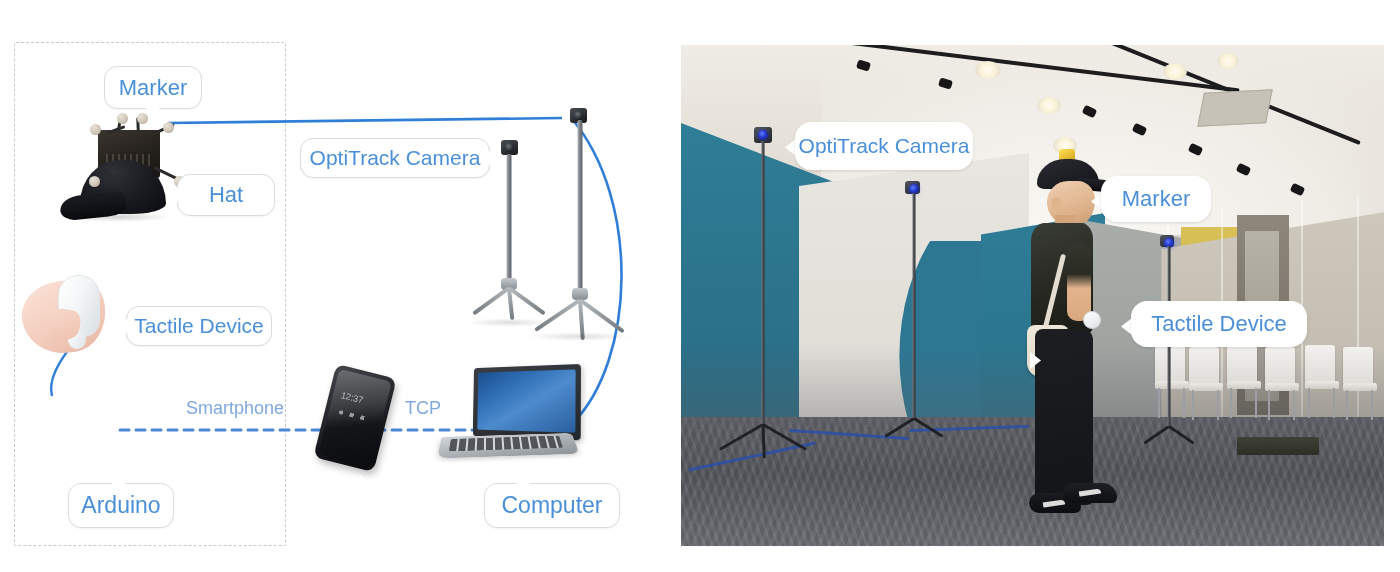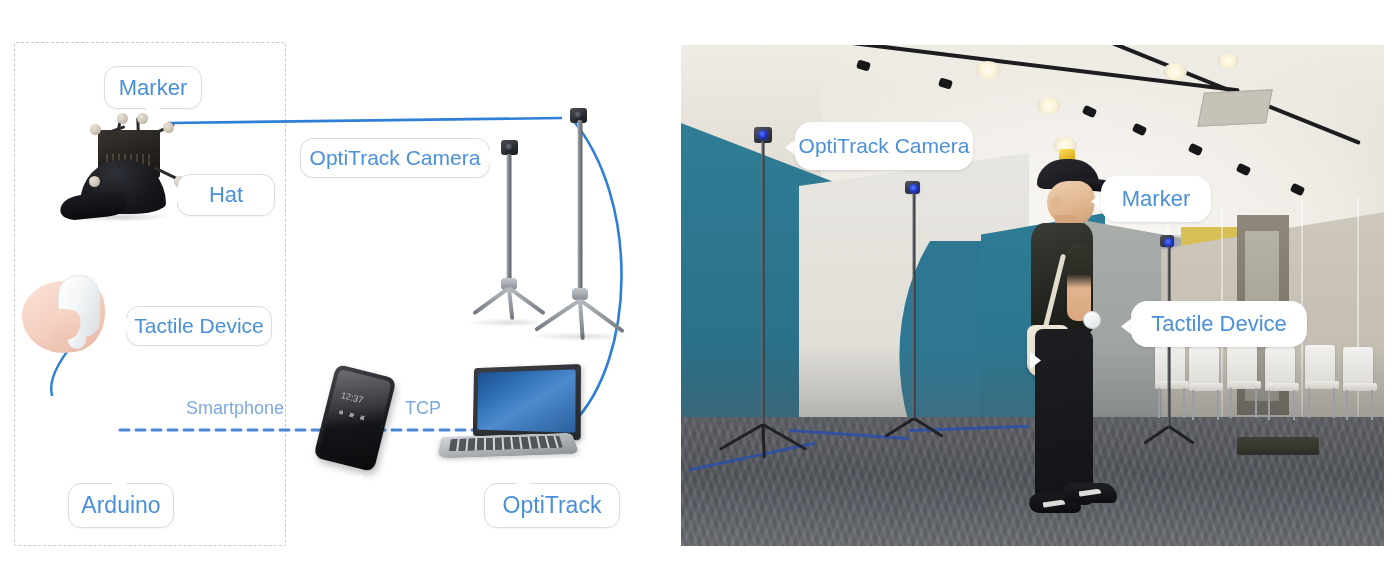--- a/index.html
+++ b/index.html
@@ -570,21 +570,21 @@
     <div class="pill-tail tail-left" style="left:118px;top:319px;"></div>
 
     <div class="pill" style="left:68px;top:483px;width:106px;height:45px;font-size:23px;">
       <span>Arduino</span>
     </div>
     <div class="pill-tail tail-up" style="left:112px;top:475px;"></div>
 
     <div class="pill-tail tail-up" style="left:354px;top:475px;"></div>
 
     <div class="pill" style="left:484px;top:483px;width:136px;height:45px;font-size:23px;">
-      <span>OptiTrack</span>
+      <span>Computer</span>
     </div>
     <div class="pill-tail tail-up" style="left:516px;top:475px;"></div>
   </div>
 
   <div id="photo-panel">
 
     <div id="ceiling"></div>
     <div id="ceiling-curve"></div>
 
     <div class="track-rail" style="left:140px;top:18px;width:420px;height:4px;transform:rotate(7deg);"></div>

